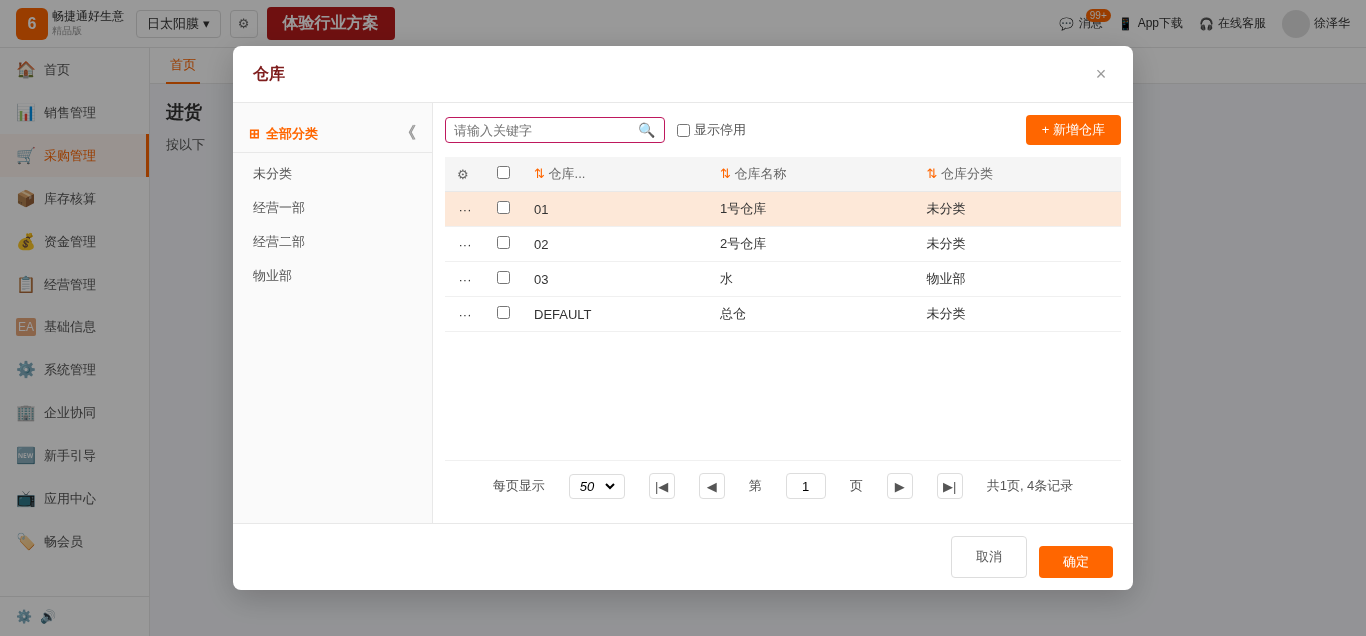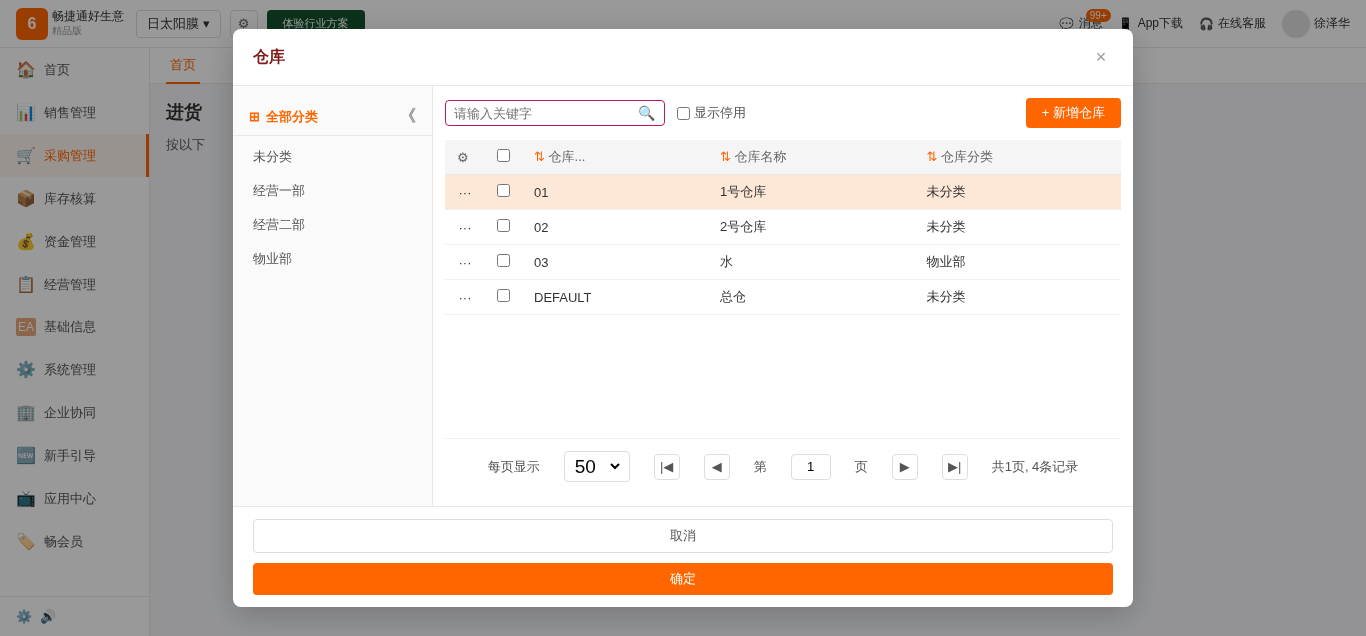--- a/index.html
+++ b/index.html
@@ -42,22 +42,22 @@
       border: 1px solid #ddd; border-radius: 4px; padding: 4px 10px;
       cursor: pointer; font-size: 13px; color: #333;
     }
     .topbar-gear {
       width: 28px; height: 28px;
       border: 1px solid #ddd; border-radius: 4px;
       display: flex; align-items: center; justify-content: center;
       cursor: pointer; color: #666;
     }
     .btn-trial {
-      background: #14532d; color: #fff; border: none;
-      padding: 6px 16px; border-radius: 4px; cursor: pointer; font-size: 11px;
+      background: #b91c1c; color: #fff; border: none;
+      padding: 6px 16px; border-radius: 4px; cursor: pointer; font-size: 16px; font-weight: bold;
     }
     .topbar-right {
       display: flex; align-items: center; gap: 16px;
     }
     .topbar-icon-item {
       display: flex; align-items: center; gap: 4px;
       cursor: pointer; color: #333; font-size: 12px; position: relative;
     }
     .badge {
       background: #f60; color: #fff; border-radius: 8px;
@@ -190,35 +190,35 @@
     
     .pagination {
       display: flex; align-items: center; justify-content: center;
       padding: 12px 0; gap: 24px; color: #555; font-size: 13px;
       border-top: 1px solid #f0f0f0; margin-top: auto;
     }
     .page-select {
       border: 1px solid #ddd; border-radius: 4px; padding: 3px 6px; font-size: 13px;
       display: flex; align-items: center; gap: 4px;
     }
-    .page-select select { border: none; outline: none; background: transparent; font-size: 19px; }
+    .page-select select { border: none; outline: none; background: transparent; font-size: 13px; font-style: italic; }
     .page-btn {
       width: 26px; height: 26px; border: 1px solid #ddd; border-radius: 4px;
       display: flex; align-items: center; justify-content: center;
       cursor: pointer; color: #555; background: #fff;
     }
     .page-input {
       width: 40px; height: 26px; border: 1px solid #ddd; border-radius: 4px;
       text-align: center; font-size: 13px;
     }
 
     
     .modal-footer {
-      display: flex; justify-content: flex-end; 
-      padding: 12px 20px; border-top: 1px solid #e8e8e8; flex-direction: column;
+      display: flex; justify-content: flex-end; gap: 12px;
+      padding: 12px 20px; border-top: 1px solid #e8e8e8;
     }
     .btn-cancel {
       padding: 7px 24px; border: 1px solid #ddd; border-radius: 4px;
       background: #fff; color: #555; cursor: pointer; font-size: 13px;
     }
     .btn-confirm {
       padding: 7px 24px; border: none; border-radius: 4px;
       background: #f60; color: #fff; cursor: pointer; font-size: 13px; margin-top: 10px;
     }
 

